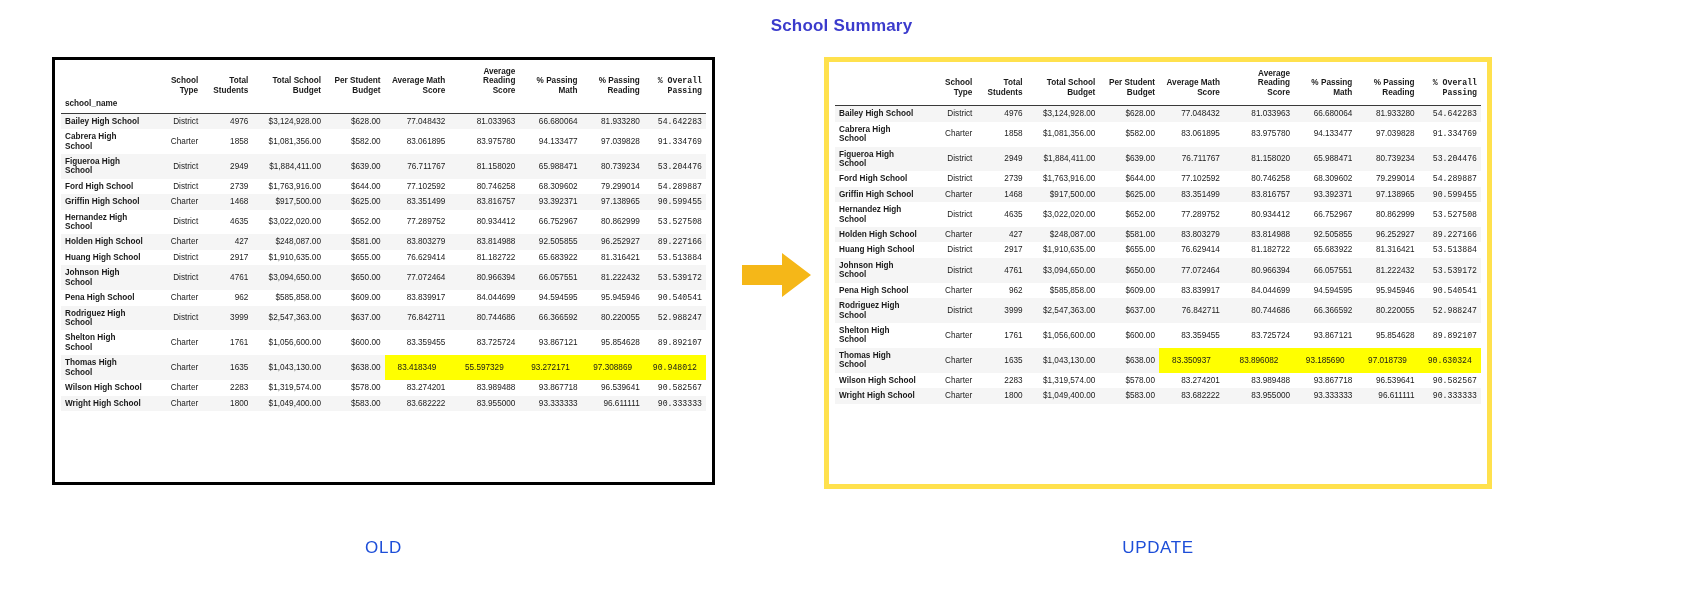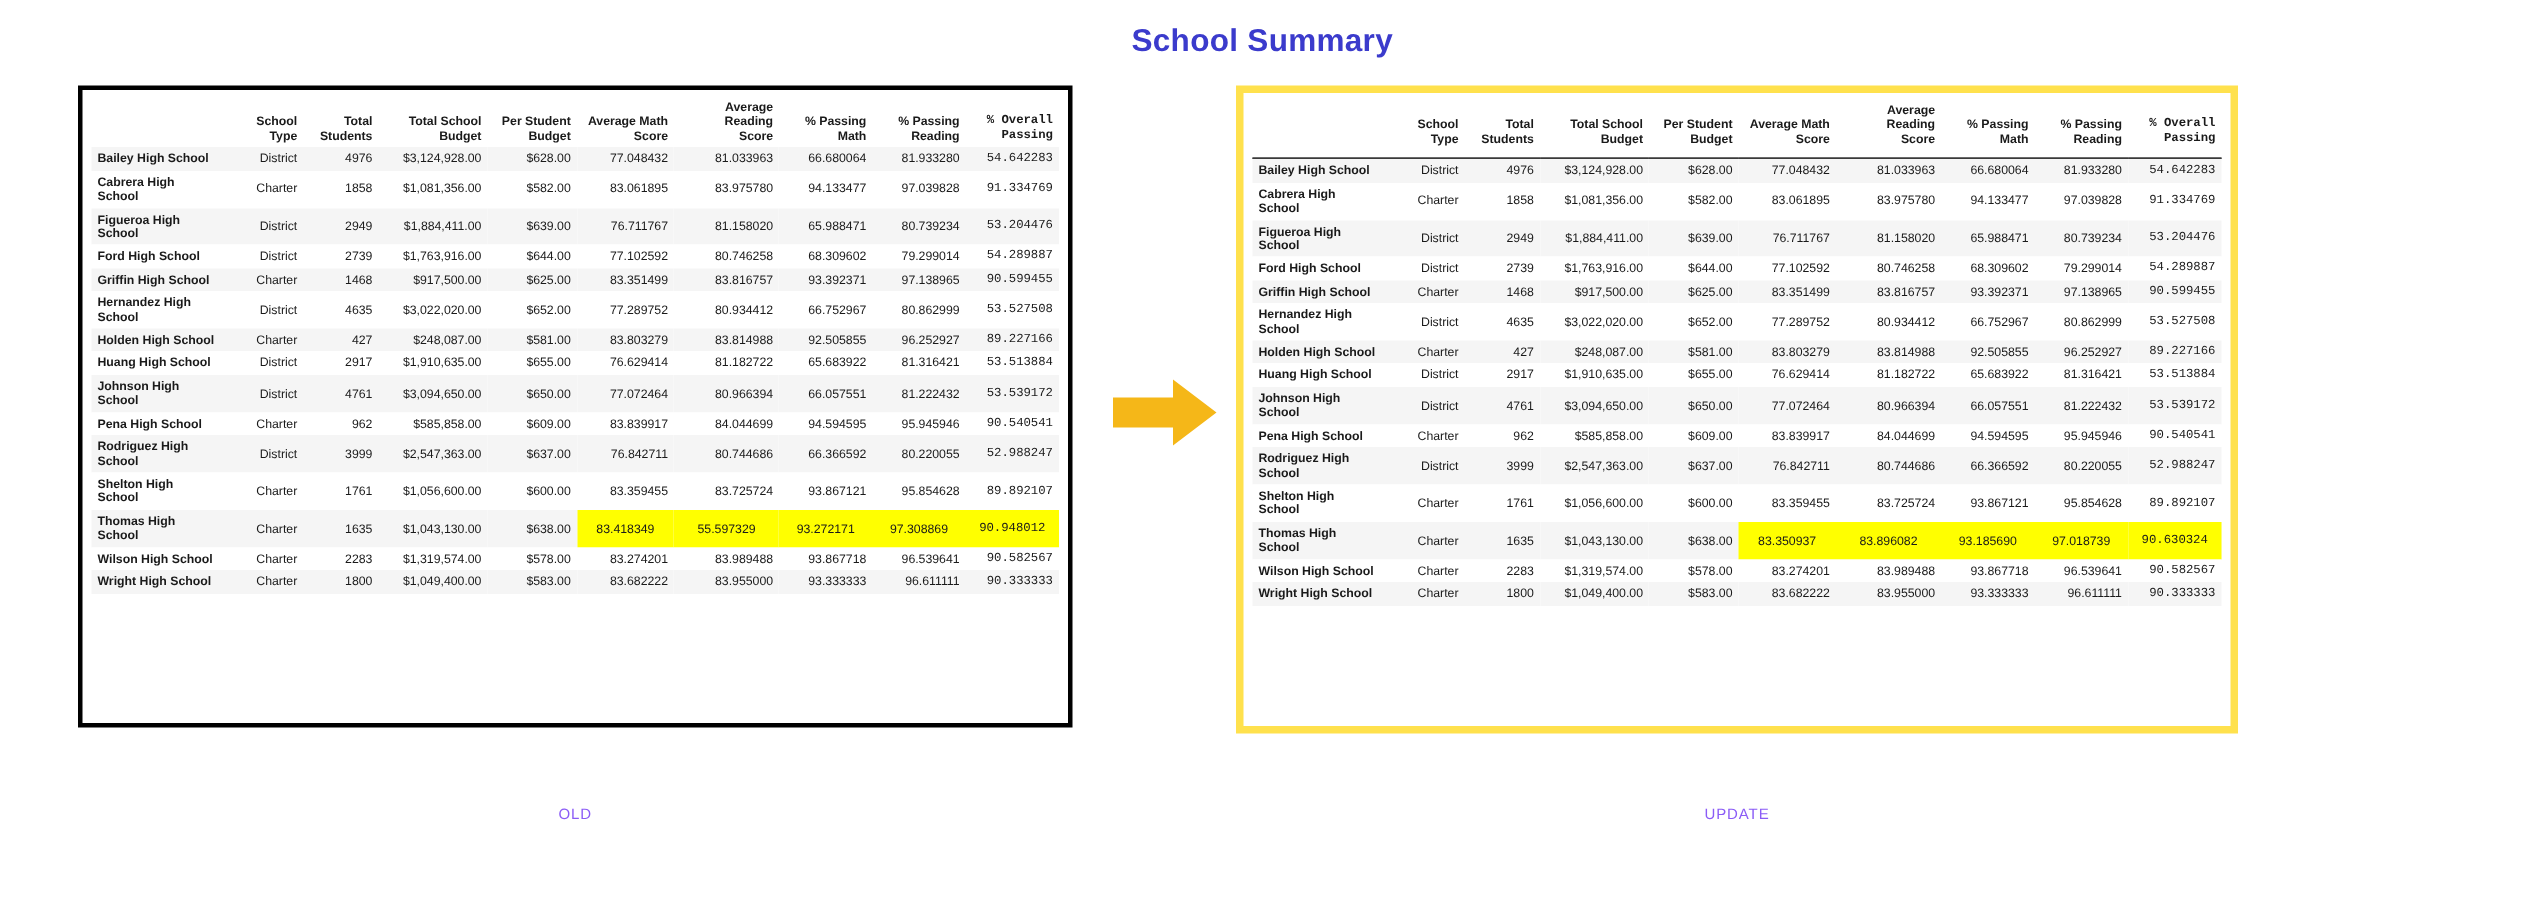--- a/index.html
+++ b/index.html
@@ -14,21 +14,21 @@
     font-family: "Liberation Sans", sans-serif;
     position: relative;
     overflow: hidden;
   }
   #page-title {
     position: absolute;
     top: 16px;
     left: 0;
     width: 1683px;
     text-align: center;
-    font-size: 21px;
+    font-size: 17px;
     font-weight: bold;
     color: #3b3bcc;
     letter-spacing: 0.2px;
   }
   .panel {
     position: absolute;
   }
   
   #old-panel {
     left: 52px;
@@ -127,22 +127,22 @@
   #arrow {
     position: absolute;
     left: 742px;
     top: 252px;
     width: 70px;
     height: 46px;
   }
   
   .caption {
     position: absolute;
-    font-size: 10px;
-    color: #8b5cf6;
+    font-size: 17px;
+    color: #1d4ed8;
     letter-spacing: 0.6px;
   }
   #caption-old {
     left: 52px;
     top: 538px;
     width: 663px;
     text-align: center;
   }
   #caption-update {
     left: 824px;
@@ -164,20 +164,32 @@
           <th class="col-school"></th>
           <th class="col-type"><span>School</span><br><span>Type</span></th>
           <th class="col-students"><span>Total</span><br><span>Students</span></th>
           <th class="col-tbudget"><span>Total School</span><br><span>Budget</span></th>
           <th class="col-pbudget"><span>Per Student</span><br><span>Budget</span></th>
           <th class="col-math"><span>Average Math</span><br><span>Score</span></th>
           <th class="col-read"><span>Average Reading</span><br><span>Score</span></th>
           <th class="col-pmath"><span>% Passing</span><br><span>Math</span></th>
           <th class="col-pread"><span>% Passing</span><br><span>Reading</span></th>
           <th class="col-overall"><span>% Overall</span><br><span>Passing</span></th>
+        </tr>
+        <tr class="index-row">
+          <th class="col-school">school_name</th>
+          <th class="blankhead"></th>
+          <th class="blankhead"></th>
+          <th class="blankhead"></th>
+          <th class="blankhead"></th>
+          <th class="blankhead"></th>
+          <th class="blankhead"></th>
+          <th class="blankhead"></th>
+          <th class="blankhead"></th>
+          <th class="blankhead"></th>
         </tr>
       </thead>
       <tbody>
           <tr>
             <td class="col-school school-name">Bailey High School</td>
             <td class="col-type">District</td>
             <td class="col-students">4976</td>
             <td class="col-tbudget">$3,124,928.00</td>
             <td class="col-pbudget">$628.00</td>
             <td class="col-math">77.048432</td>

